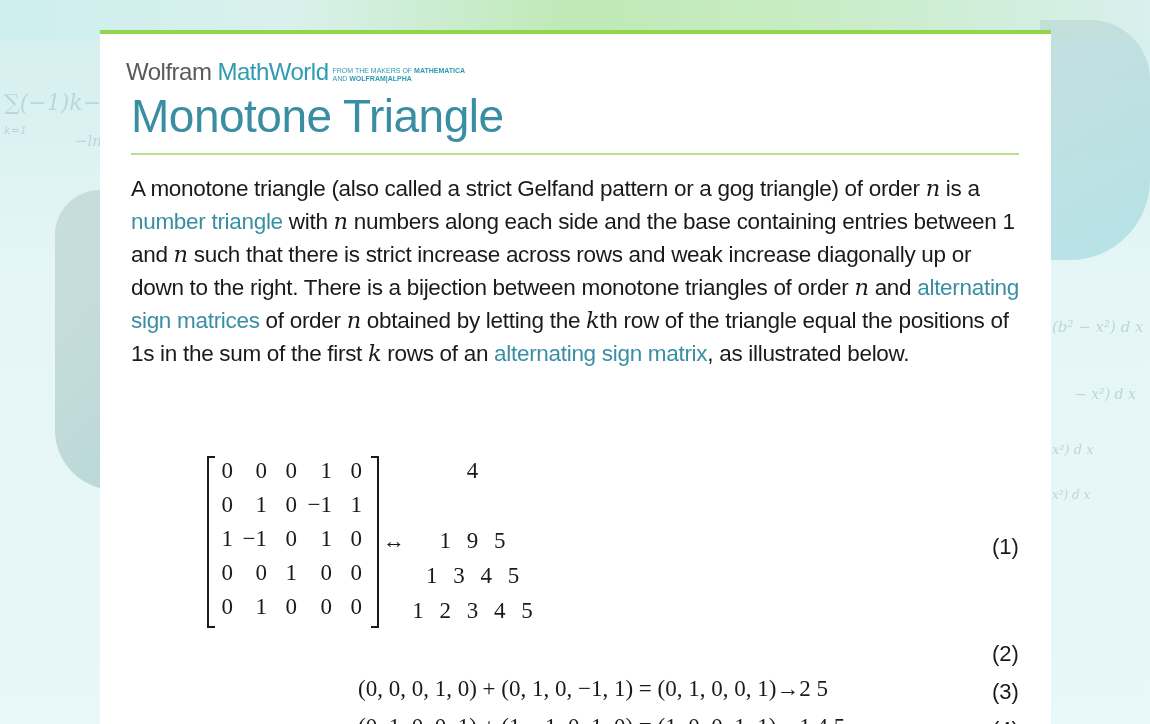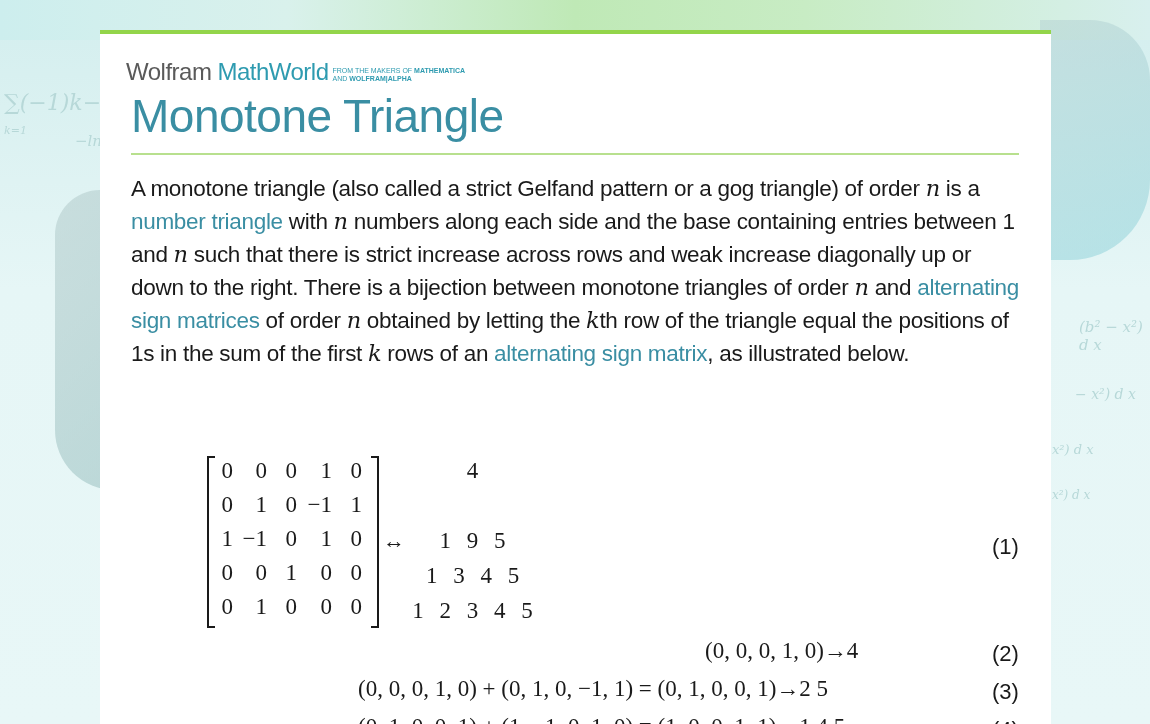--- a/index.html
+++ b/index.html
@@ -62,21 +62,21 @@
 <body>
 
 <div class="bg-top"></div>
 <div class="bg-shape-left"></div>
 <div class="bg-shape-right"></div>
 <div class="bg-formula" style="left:4px;top:90px;font-size:22px;">
   <span>∑(−1)k−1</span>
 </div>
 <div class="bg-formula" style="left:4px;top:124px;font-size:11px;">k=1</div>
 <div class="bg-formula" style="left:75px;top:132px;font-size:15px;">−ln</div>
-<div class="bg-formula" style="left:1052px;top:318px;font-size:15px;margin-left:27px;">(b² − x²)  d x</div>
+<div class="bg-formula" style="left:1052px;top:318px;font-size:15px;">(b² − x²)  d x</div>
 <div class="bg-formula" style="left:1075px;top:386px;font-size:14px;">− x²)  d x</div>
 <div class="bg-formula" style="left:1052px;top:442px;font-size:13px;">x²)  d x</div>
 <div class="bg-formula" style="left:1052px;top:488px;font-size:12px;">x²)  d x</div>
 
 <div class="card">
 
   <div class="logo">
     <span class="logo-wolfram">Wolfram</span>
     <span class="logo-mathworld">MathWorld</span>
     <span class="logo-tag">
@@ -132,21 +132,20 @@
 
   <div class="arrow math">↔</div>
 
   <div class="tri math" style="top:424px">4</div>
   <div class="tri math" style="top:494px">1 9 5</div>
   <div class="tri math" style="top:529px">1 3 4 5</div>
   <div class="tri math" style="top:564px">1 2 3 4 5</div>
 
   <div class="eqnum" style="top:500px">(1)</div>
 
-  <div class="eq math" style="left:605px;top:604px">(0, 0, 0, 1, 0)→4</div>
   <div class="eqnum" style="top:607px">(2)</div>
 
   <div class="eq math" style="left:258px;top:642px">(0, 0, 0, 1, 0) + (0, 1, 0, −1, 1) = (0, 1, 0, 0, 1)→2 5</div>
   <div class="eqnum" style="top:645px">(3)</div>
 
   <div class="eq math" style="left:258px;top:680px">(0, 1, 0, 0, 1) + (1, −1, 0, 1, 0) = (1, 0, 0, 1, 1)→1 4 5</div>
   <div class="eqnum" style="top:683px">(4)</div>
 </div>
 
 </body></html>

